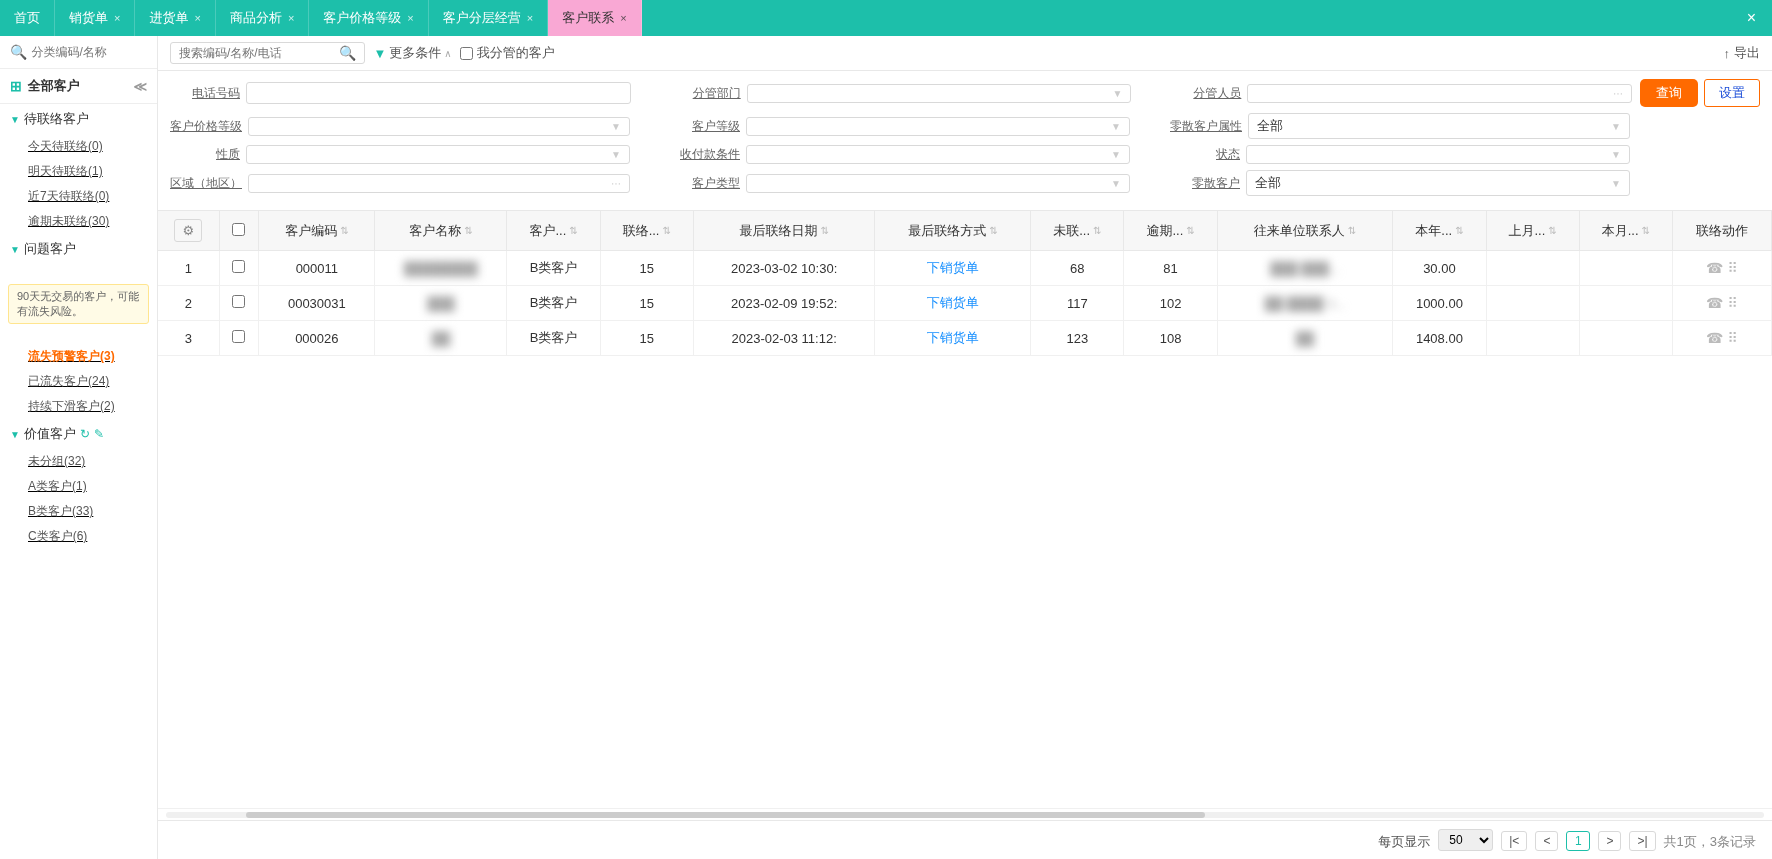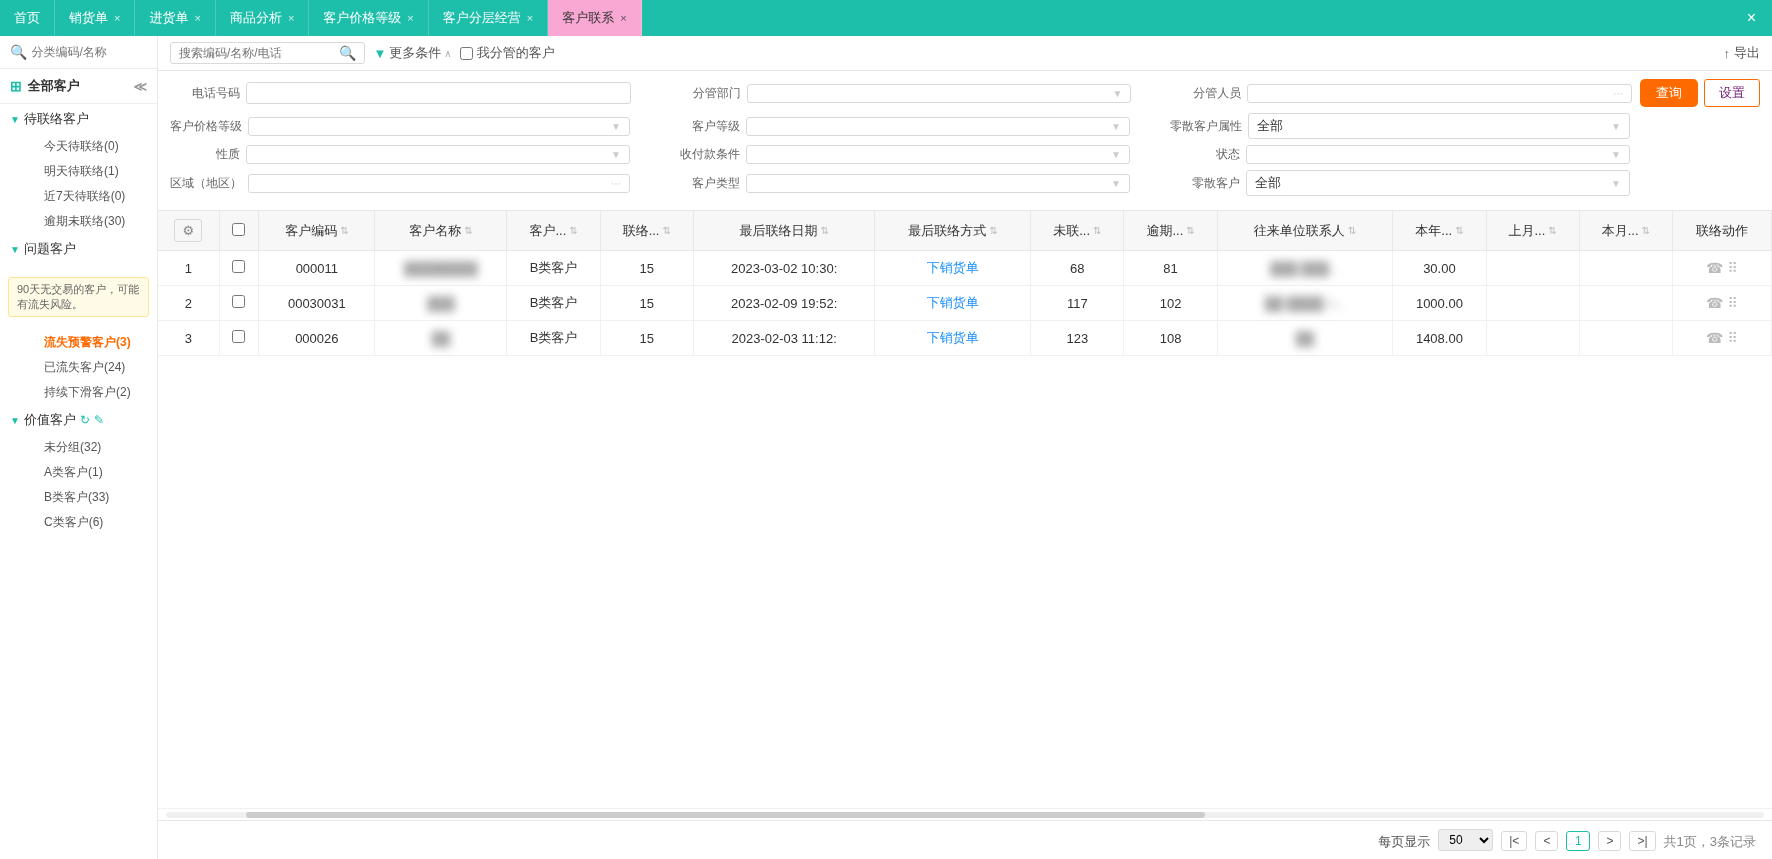--- a/index.html
+++ b/index.html
@@ -107,41 +107,42 @@
       color: #333;
       font-size: 12px;
       cursor: pointer;
     }
     .sidebar-group-title .arrow {
       color: #1dbfaa;
       margin-right: 4px;
       font-size: 10px;
     }
     .sidebar-item-list {
-      padding-left: 34px;
+      padding-left: 18px;
+      text-decoration: underline;
     }
     .sidebar-item {
       padding: 4px 10px;
       color: #555;
       font-size: 12px;
       cursor: pointer;
       display: block;
     }
     .sidebar-item.active {
       color: #ff6a00;
       font-weight: bold;
     }
     .tooltip-box {
       background: #fffbe6;
       border: 1px solid #ffe58f;
       border-radius: 3px;
       font-size: 11px;
       color: #666;
       padding: 4px 8px;
-      margin: 13px 8px;
+      margin: 20px 8px;
     }
 
     
     .content {
       flex: 1;
       display: flex;
       flex-direction: column;
       overflow: hidden;
     }
 
@@ -219,20 +220,21 @@
       flex: 1;
       min-width: 0;
     }
     .adv-filter-label {
       color: #666;
       font-size: 12px;
       white-space: nowrap;
       margin-right: 6px;
       min-width: 70px;
       text-align: right;
+      text-decoration: underline;
     }
     .adv-filter-input {
       flex: 1;
       border: 1px solid #d9d9d9;
       border-radius: 3px;
       padding: 3px 8px;
       font-size: 12px;
       color: #333;
       outline: none;
       background: #fff;
@@ -261,21 +263,21 @@
       background: #ff6a00;
       color: #fff;
       border: none;
       border-radius: 5px;
       padding: 5px 16px;
       font-size: 13px;
       cursor: pointer;
     }
     .btn-setting {
       background: #fff;
-      color: #701a75;
+      color: #1d4ed8;
       border: 1px solid #ff6a00;
       border-radius: 3px;
       padding: 4px 14px;
       font-size: 13px;
       cursor: pointer;
     }
 
     
     .table-area {
       flex: 1;

